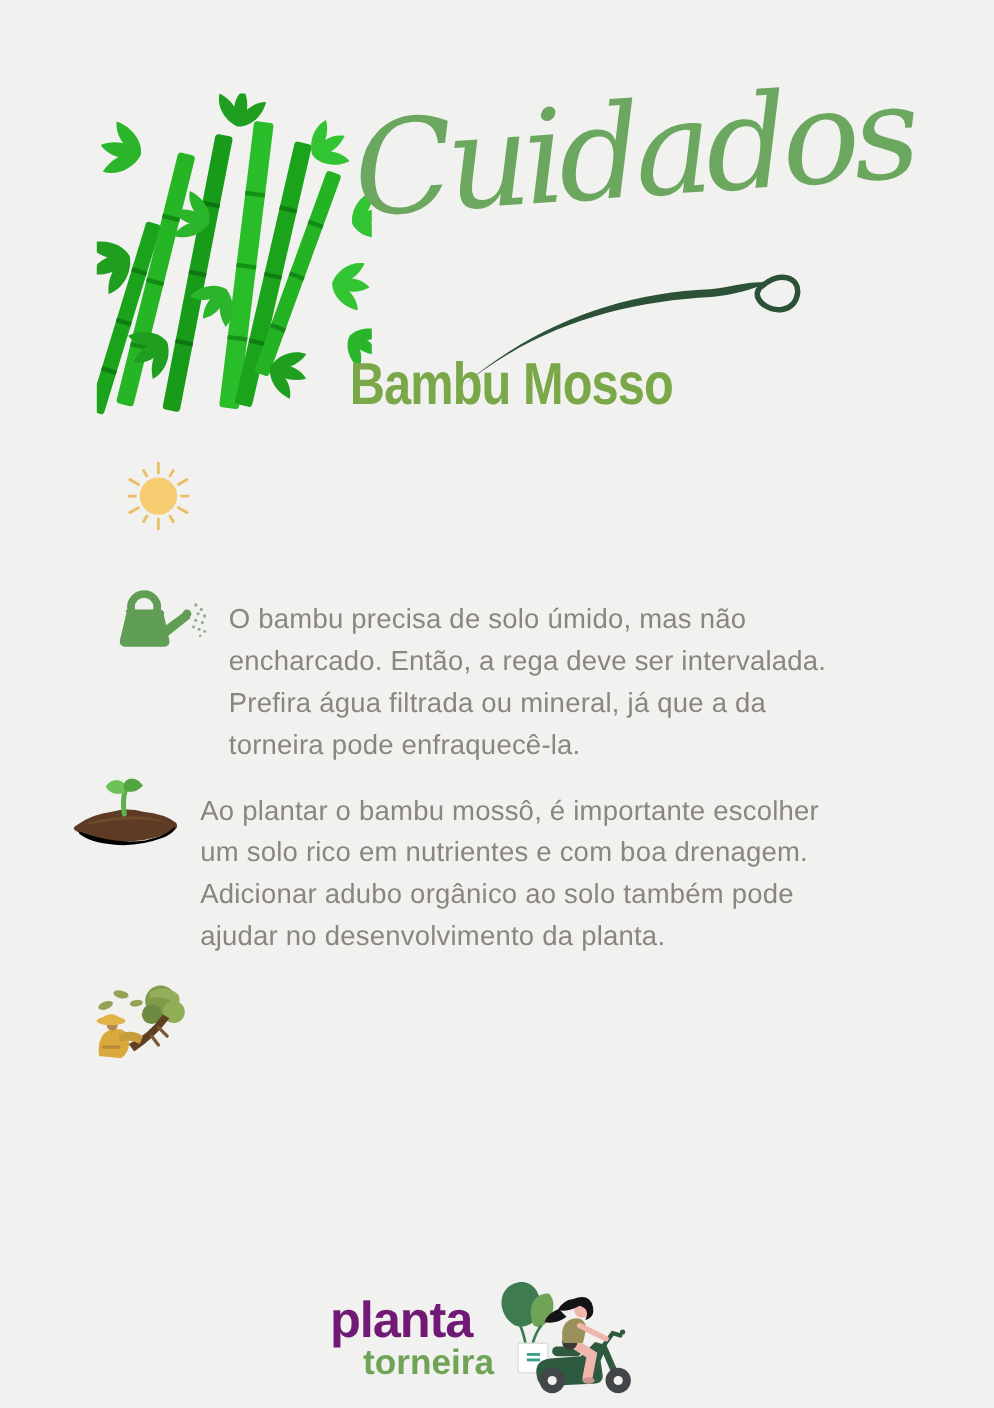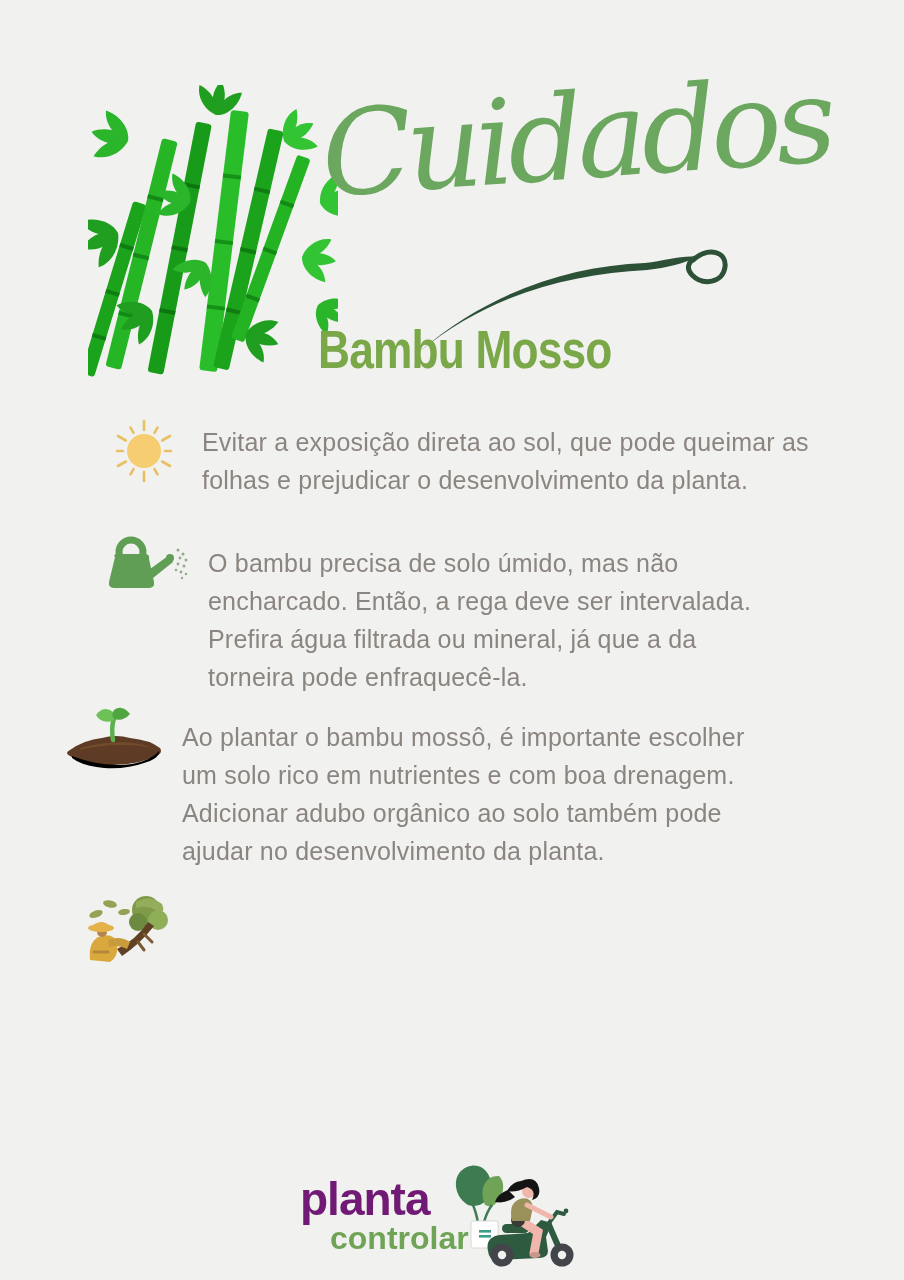--- a/index.html
+++ b/index.html
@@ -181,21 +181,20 @@
         <line x1="36" y1="9" x2="36" y2="15" transform="rotate(150 36 36)"></line>
         <line x1="36" y1="6" x2="36" y2="15" transform="rotate(180 36 36)"></line>
         <line x1="36" y1="9" x2="36" y2="15" transform="rotate(210 36 36)"></line>
         <line x1="36" y1="6" x2="36" y2="15" transform="rotate(240 36 36)"></line>
         <line x1="36" y1="9" x2="36" y2="15" transform="rotate(270 36 36)"></line>
         <line x1="36" y1="6" x2="36" y2="15" transform="rotate(300 36 36)"></line>
         <line x1="36" y1="9" x2="36" y2="15" transform="rotate(330 36 36)"></line>
       </g>
       <circle cx="36" cy="36" r="17" fill="#f6cd70"></circle>
     </svg>
-    <p class="tip-text">Evitar a exposição direta ao sol, que pode queimar as folhas e prejudicar o desenvolvimento da planta.</p>
   </div>
 
   <div class="tip tip2">
     <svg class="tip-icon" width="92" height="72" viewBox="0 0 92 72">
       <circle cx="33" cy="22" r="12" fill="none" stroke="#5f9e54" stroke-width="7"></circle>
       <path d="M17,27 Q15,25 18,24 L48,24 Q52,25 51,29 L56,52 Q57,58 50,58 L17,58 Q10,58 11,52 Z" fill="#5f9e54"></path>
       <path d="M48,42 L70,26 L75,32 L55,48 Z" fill="#5f9e54"></path>
       <circle cx="72" cy="28" r="4" fill="#5f9e54"></circle>
       <g fill="#93ab8d">
         <circle cx="80" cy="20" r="1.5"></circle>
@@ -249,21 +248,21 @@
       <path d="M28,50 Q40,45 50,52 L47,59 Q38,54 29,57 Z" fill="#c89b3c"></path>
       <circle cx="22" cy="42" r="5" fill="#b5854f"></circle>
       <path d="M10,38 Q21,26 32,38 Z" fill="#e3b34a"></path>
       <ellipse cx="21" cy="38" rx="13" ry="4" fill="#e3b34a"></ellipse>
       <path d="M14,62 L28,62" stroke="#b5883a" stroke-width="3" stroke-linecap="round"></path>
     </svg>
   </div>
 
   <div class="footer">
     <div class="brand-name">planta</div>
-    <div class="brand-sub">controlar</div>
+    <div class="brand-sub">torneira</div>
   </div>
 
   <svg class="scooter" width="132" height="104" viewBox="0 0 132 104">
 
     <path d="M18,42 C2,32 2,10 17,4 C31,-2 43,10 41,27 C40,37 30,46 18,42 Z" fill="#3e7b51"></path>
     <path d="M35,42 C28,26 36,12 49,13 C57,21 53,37 41,44 Z" fill="#6fa457"></path>
     <path d="M28,60 Q26,48 22,40 M34,60 Q36,50 42,42" stroke="#3e7b51" stroke-width="2.5" fill="none"></path>
 
     <rect x="21" y="58" width="27" height="27" rx="2" fill="#ffffff" stroke="#d8d8d4"></rect>
     <rect x="29" y="67" width="12" height="2.6" fill="#3aa08a"></rect>

